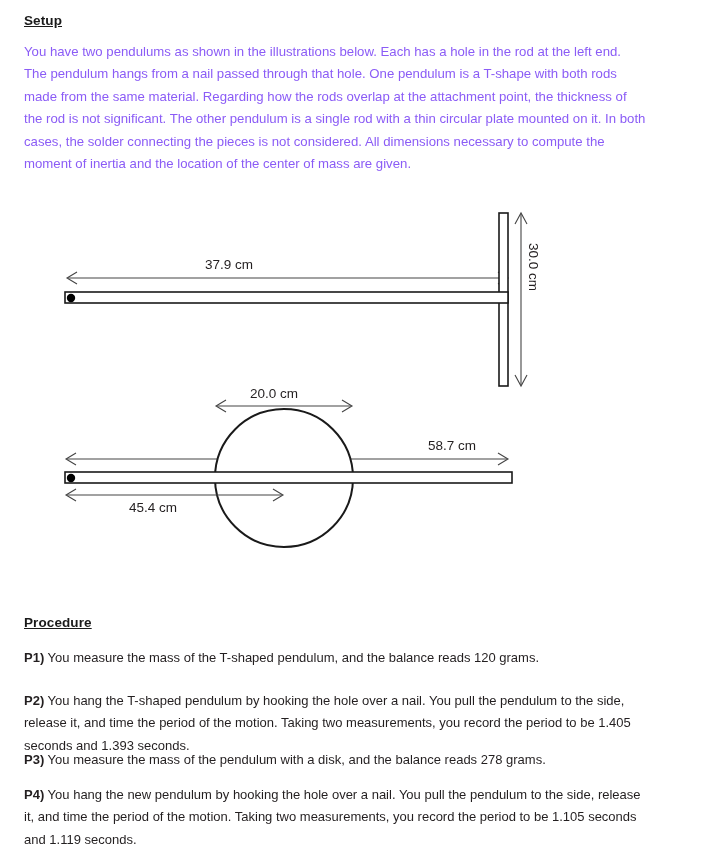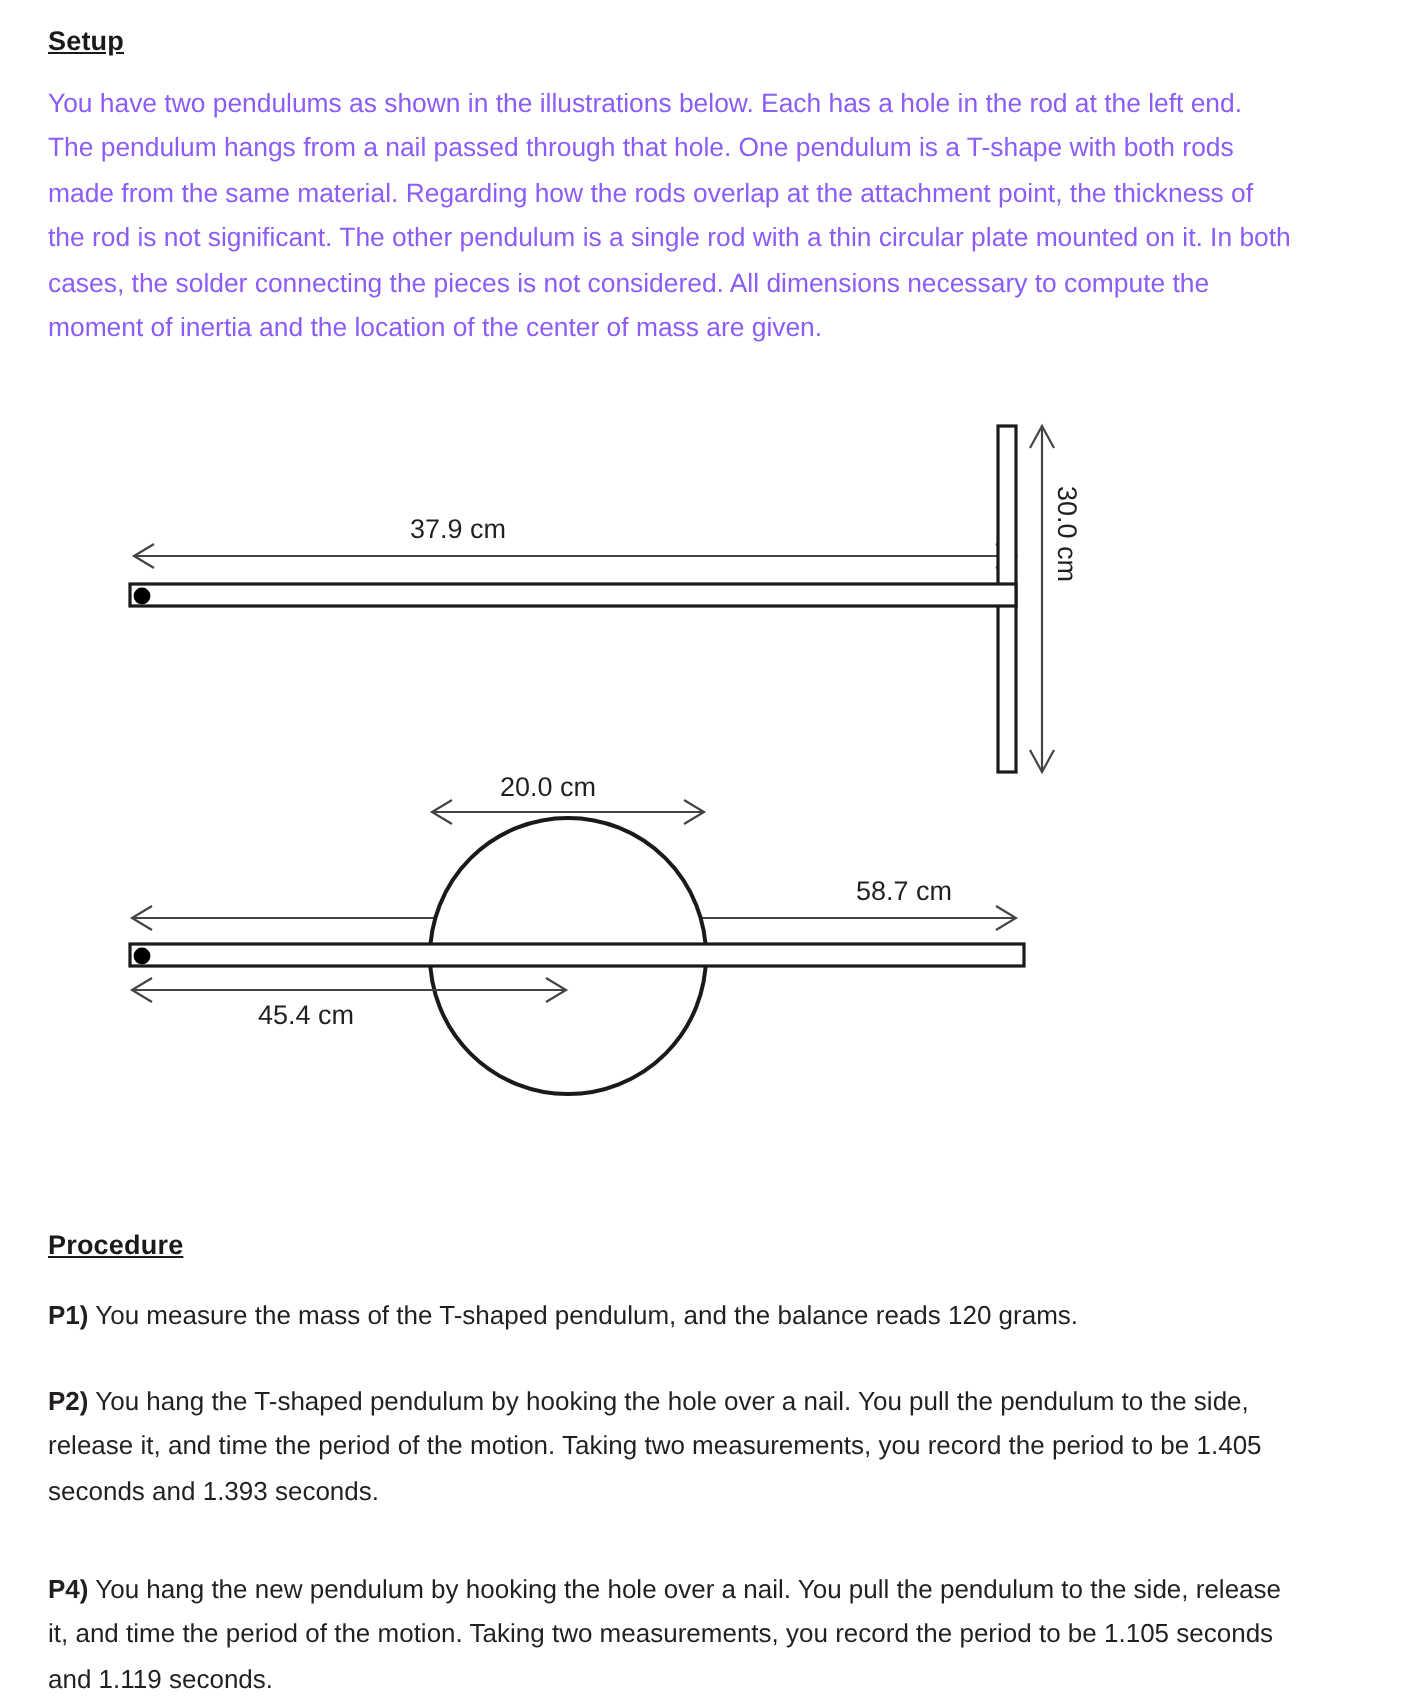--- a/index.html
+++ b/index.html
@@ -123,18 +123,21 @@
   <div class="section-heading" style="left:24px; top:615px;">Procedure</div>
 
   <div class="para" style="left:24px; top:647px; width:622px;">
     <b>P1)</b><span> You measure the mass of the T-shaped pendulum, and the balance reads 120 grams.</span>
   </div>
 
   <div class="para" style="left:24px; top:690px; width:622px;">
     <b>P2)</b><span> You hang the T-shaped pendulum by hooking the hole over a nail. You pull the pendulum to the side, release it, and time the period of the motion. Taking two measurements, you record the period to be 1.405 seconds and 1.393 seconds.</span>
   </div>
 
+  <div class="para" style="left:24px; top:749px; width:622px;">
+    <b>P3)</b><span> You measure the mass of the pendulum with a disk, and the balance reads 278 grams.</span>
+  </div>
 
   <div class="para" style="left:24px; top:784px; width:622px;">
     <b>P4)</b><span> You hang the new pendulum by hooking the hole over a nail. You pull the pendulum to the side, release it, and time the period of the motion. Taking two measurements, you record the period to be 1.105 seconds and 1.119 seconds.</span>
   </div>
 
 </div>
 
 </body></html>

